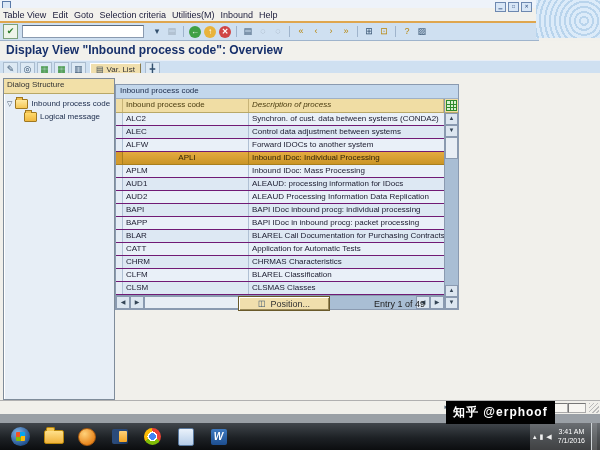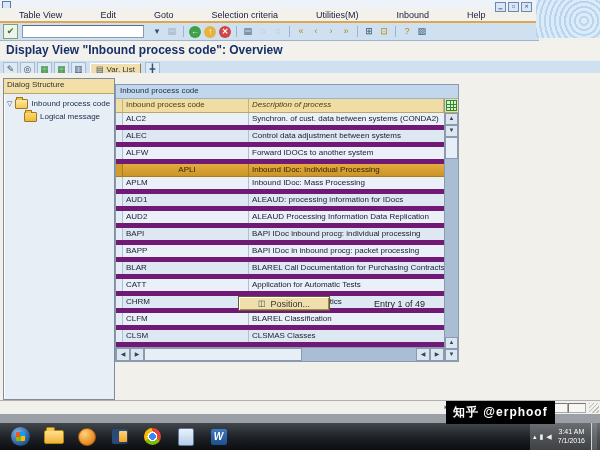--- a/index.html
+++ b/index.html
@@ -5,21 +5,21 @@
   html,body{margin:0;padding:0;}
   body{width:600px;height:450px;position:relative;background:#9aa0a6;
        font-family:"Liberation Sans",sans-serif;overflow:hidden;
        -webkit-font-smoothing:antialiased;}
   .sap-window{position:absolute;top:0;left:0;width:600px;height:413px;background:#f1f0eb;}
 
   
   .titlestrip{height:8px;background:#eef3fa;position:relative;}
   .winicon{position:absolute;left:2px;top:1px;width:7px;height:6px;background:#dce8f6;border:1px solid #5a7aa8;}
   .menubar{height:13px;background:#f2f1ec;display:flex;align-items:center;font-size:9px;color:#1b1b3a;position:relative;}
-  .menubar .mi{padding:0 19px;cursor:default;}
+  .menubar .mi{padding:0 3px;cursor:default;}
   .winctrl{position:absolute;right:68px;top:-6px;display:flex;gap:2px;}
   .winctrl span{width:9px;height:8px;background:#d8e6f6;border:1px solid #6d88b0;font-size:5px;line-height:7px;text-align:center;color:#28477a;}
   .brand{position:absolute;right:0;top:0;width:64px;height:38px;z-index:5;}
   .brand-ripple{position:absolute;inset:0;background:
      repeating-radial-gradient(circle at 75% 55%,#dcebf9 0 3px,#b9d4ec 3px 5px);}
   .brand-logo{position:absolute;top:0;left:0;right:0;height:19px;
      background:linear-gradient(135deg,#2e64a8,#0f3a75);color:#fff;
      font-weight:bold;font-style:italic;font-size:13px;line-height:18px;text-align:center;
      clip-path:polygon(0 0,100% 0,100% 100%,14% 100%);}
   .goldline{height:2px;background:#dfa64e;width:536px;}
@@ -62,21 +62,21 @@
   
   .table-wrap{position:absolute;left:115px;top:11px;width:342px;border:1px solid #8a9ab0;background:#fff;}
   .tcaption{height:12px;background:#c3d7ec;font-size:8px;color:#1a2a4a;padding:1px 0 0 4px;border-bottom:1px solid #9fb0c4;}
   .tmain{display:flex;}
   .tleft{flex:1;min-width:0;}
   .thead{display:flex;height:13px;background:#f0dda4;font-size:8px;color:#4a3c10;border-bottom:1px solid #b8a868;}
   .thead .hc{padding:1px 0 0 3px;border-right:1px solid #c8b478;box-sizing:border-box;overflow:hidden;white-space:nowrap;}
   .hsel{width:7px;flex:none;}
   .hc1{width:126px;flex:none;}
   .hc2{flex:1;font-style:italic;}
-  .trow{display:flex;height:12px;font-size:8px;color:#1a1a2e;border-bottom:5px solid #701a75;}
+  .trow{display:flex;height:12px;font-size:8px;color:#1a1a2e;border-bottom:1px solid #701a75;}
   .trow:nth-child(odd){background:#e9f0f8;}
   .trow:nth-child(even){background:#dde8f3;}
   .trow .cell{box-sizing:border-box;overflow:hidden;white-space:nowrap;padding:1px 0 0 3px;}
   .cell.sel{width:7px;flex:none;padding:0;background:#e4ecf5;border-right:1px solid #b0c0d4;}
   .cell.c1{width:126px;flex:none;border-right:1px solid #b0c0d4;}
   .cell.c2{flex:1;}
   .trow.selected{background:linear-gradient(#e5ab40,#ca9526);color:#2a1f04;border-bottom:1px solid #a87f1e;}
   .trow.selected .cell.sel{background:#d39a2c;border-right-color:#a87f1e;}
   .trow.selected .cell.c1{border-right-color:#a87f1e;text-align:center;}
 

